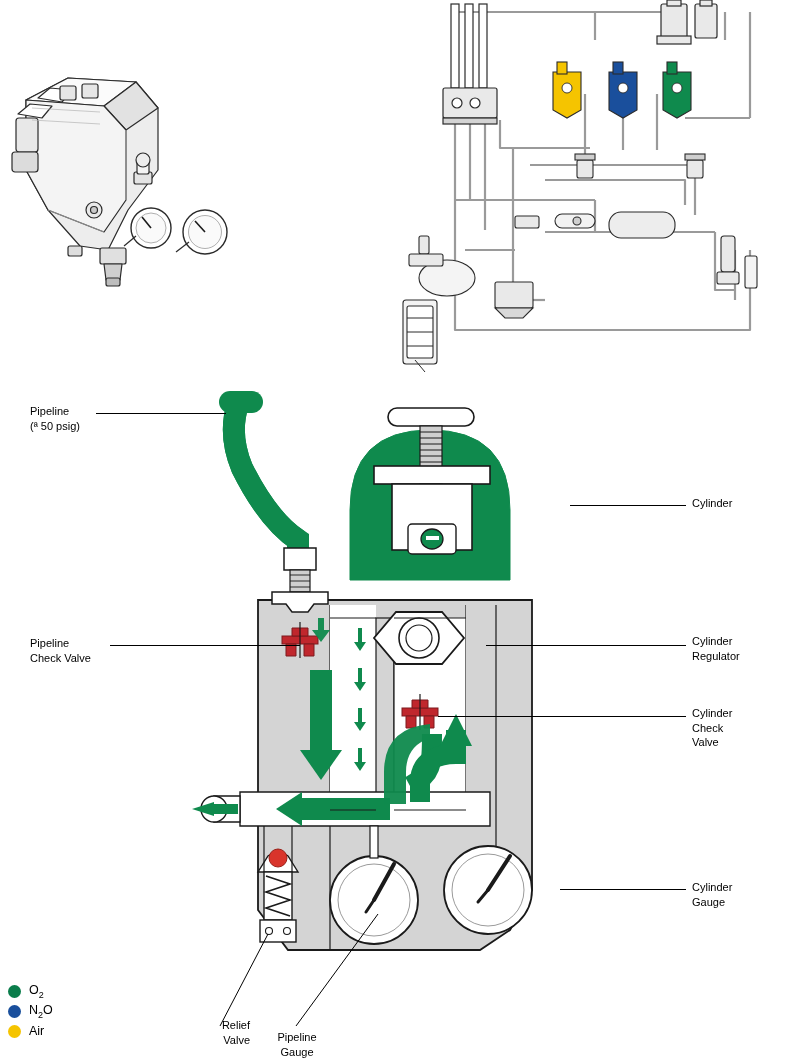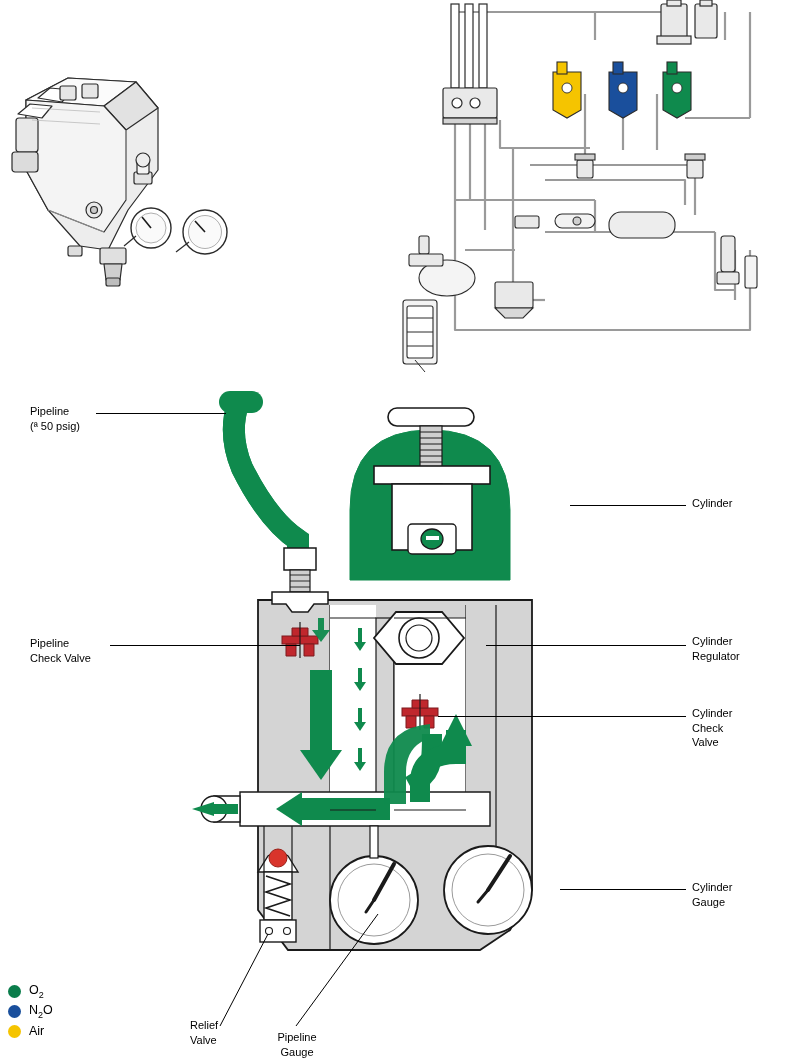--- a/index.html
+++ b/index.html
@@ -386,21 +386,21 @@
 
   <div class="abs label" style="left:692px; top:706px; width:92px;">Cylinder
 Check
 Valve</div>
   <div class="abs leader" style="left:438px; top:716px; width:248px;"></div>
 
   <div class="abs label" style="left:692px; top:880px; width:92px;">Cylinder
 Gauge</div>
   <div class="abs leader" style="left:560px; top:889px; width:126px;"></div>
 
-  <div class="abs label" style="left:190px; top:1018px; width:60px; text-align:left;">Relief
+  <div class="abs label" style="left:190px; top:1018px; width:60px; text-align:right;">Relief
 Valve</div>
   <svg class="abs" style="left:180px; top:930px; width:120px; height:100px;" viewBox="0 0 120 100">
     <path d="M88 4 L40 96" stroke="#000" stroke-width="1" fill="none"></path>
   </svg>
 
   <div class="abs label" style="left:262px; top:1030px; width:70px; text-align:center;">Pipeline
 Gauge</div>
   <svg class="abs" style="left:280px; top:910px; width:110px; height:120px;" viewBox="0 0 110 120">
     <path d="M98 4 L16 116" stroke="#000" stroke-width="1" fill="none"></path>
   </svg>

